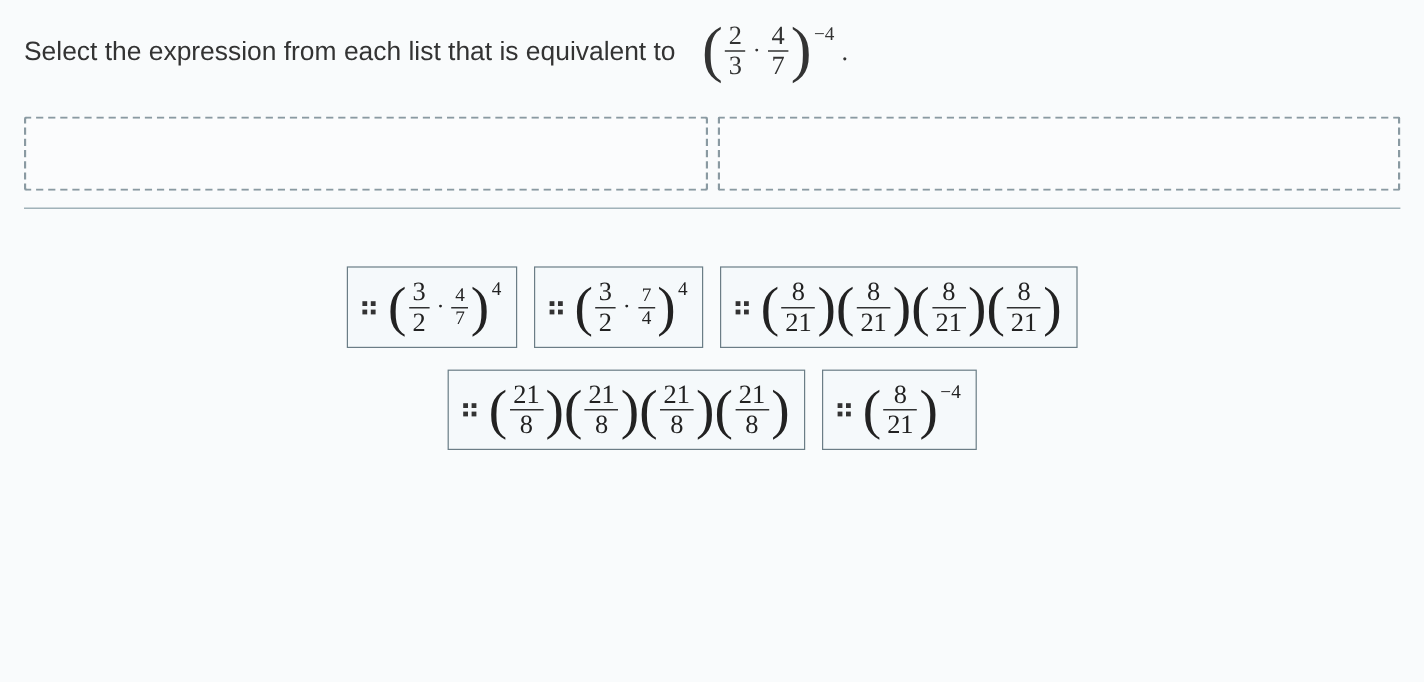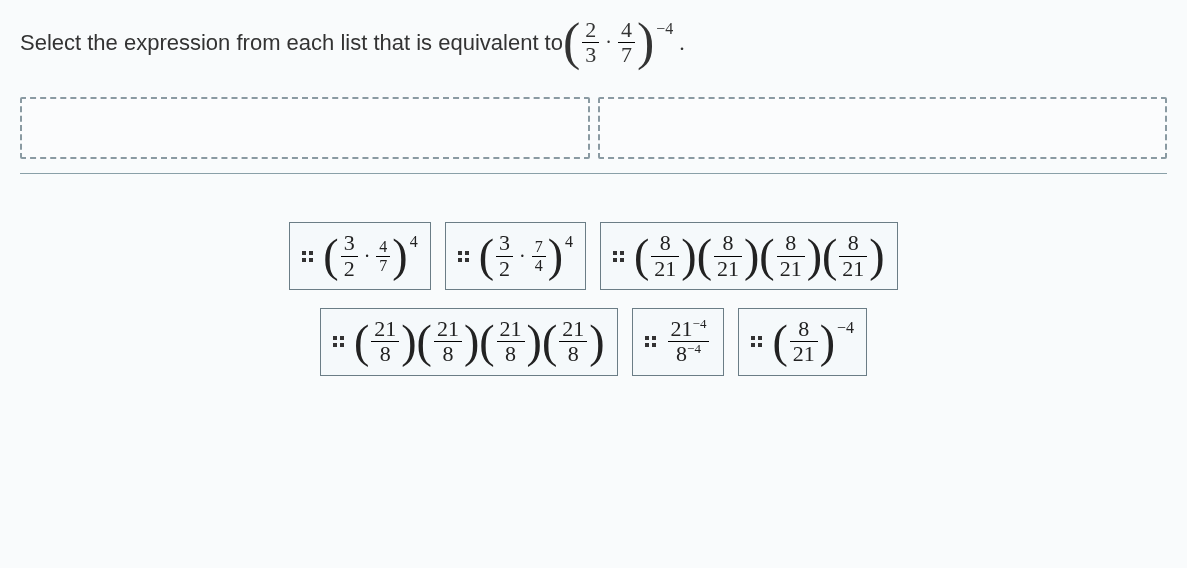--- a/index.html
+++ b/index.html
@@ -9,21 +9,21 @@
     background: #f9fbfc;
     color: #222;
     width: 1187px;
     box-sizing: border-box;
   }
   .prompt-row {
     display: flex;
     align-items: center;
     font-size: 22px;
     color: #333;
-    gap: 0;
+    gap: 22px;
   }
   .drop-area {
     margin-top: 28px;
     padding: 2px 0 14px 0;
     border-bottom: 1px solid #8aa0a8;
   }
   .drop-row {
     display: flex;
     gap: 8px;
   }
@@ -282,35 +282,20 @@
             <span class="frac">
               <span class="num">21</span>
               <span class="bar"></span>
               <span class="den">8</span>
             </span>
             <span class="paren">)</span>
           </span>
       </span>
     </div>
 
-    <div class="tile">
-      <div class="grip">
-          <span></span>
-          <span></span>
-          <span></span>
-          <span></span>
-        </div>
-      <span class="math">
-        <span class="frac">
-          <span class="num"><span>21</span><sup style="font-size:13px">−4</sup></span>
-          <span class="bar"></span>
-          <span class="den"><span>8</span><sup style="font-size:13px">−4</sup></span>
-        </span>
-      </span>
-    </div>
 
     <div class="tile">
       <div class="grip">
           <span></span>
           <span></span>
           <span></span>
           <span></span>
         </div>
       <span class="math">
         <span class="paren">(</span>

